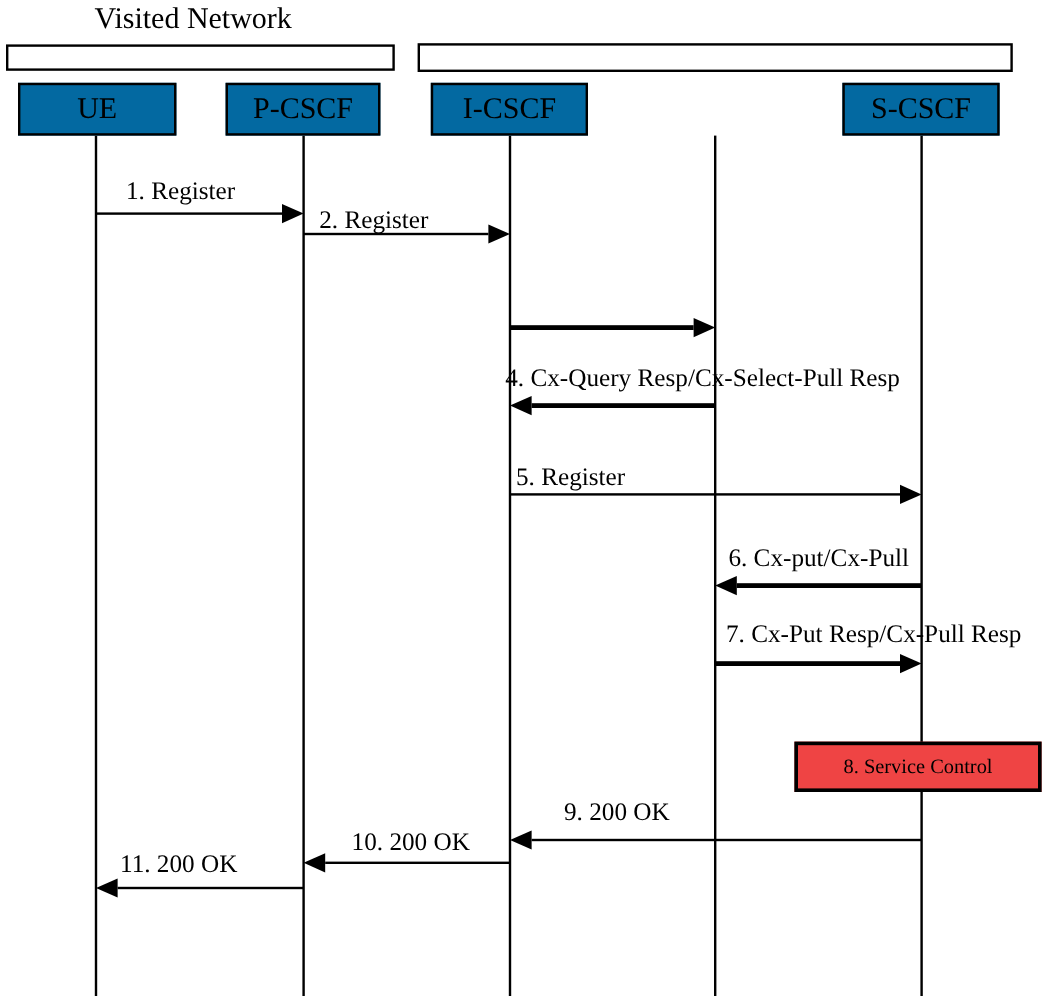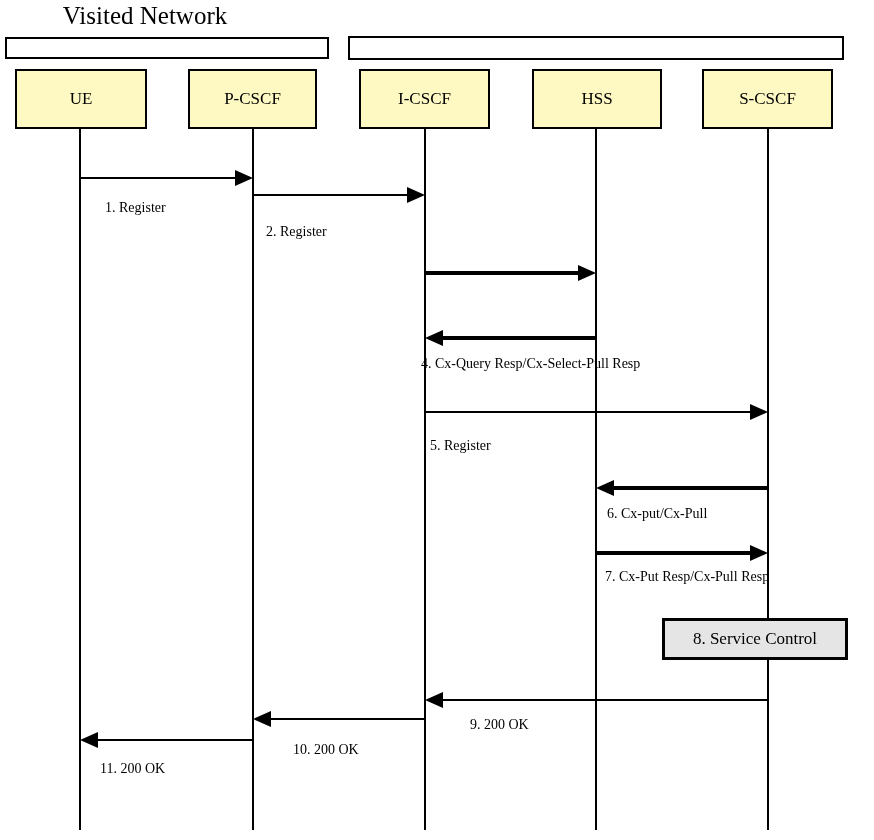--- a/index.html
+++ b/index.html
@@ -7,64 +7,61 @@
     position:relative;width:874px;height:840px;background:#fff;overflow:hidden;
     font-family:"Liberation Serif","DejaVu Serif",serif;color:#000;
   }
   .title{
     position:absolute;top:2px;font-size:25px;text-align:center;white-space:nowrap;
   }
   .bracket{
     position:absolute;border:2px solid #000;background:#fff;box-sizing:border-box;
   }
   .ent{
-    position:absolute;top:69px;height:60px;border:2px solid #000;background:#fef9c3;
+    position:absolute;top:69px;height:44px;border:2px solid #000;background:#0369a1;
     box-sizing:border-box;display:flex;align-items:center;justify-content:center;
-    font-size:17px;
+    font-size:25px;
   }
   .ll{position:absolute;top:113px;height:717px;width:2px;background:#000;}
   .ln{position:absolute;height:2px;background:#000;}
   .ln.tk{height:4px;}
   .ah{position:absolute;width:0;height:0;border-top:8px solid transparent;border-bottom:8px solid transparent;}
   .ah.r{border-left:18px solid #000;}
   .ah.l{border-right:18px solid #000;}
-  .ml{position:absolute;font-size:14px;line-height:19px;white-space:nowrap;margin-top:48px;}
+  .ml{position:absolute;font-size:21px;line-height:19px;white-space:nowrap;}
   .action{
-    position:absolute;left:662px;top:618px;width:186px;height:42px;
-    border:3px solid #000;background:#e5e5e5;box-sizing:border-box;
+    position:absolute;left:662px;top:618px;width:206px;height:42px;
+    border:3px solid #000;background:#ef4444;box-sizing:border-box;
     display:flex;align-items:center;justify-content:center;font-size:17px;
   }
 </style>
 </head>
 <body>
 
 <div class="stage">
 
-  <div class="title" style="left:20px;width:250px">Visited Network</div>
+  <div class="title" style="left:36px;width:250px">Visited Network</div>
 
   <div class="bracket" style="left:5px;top:37px;width:324px;height:22px"></div>
   <div class="bracket" style="left:348px;top:36px;width:496px;height:24px"></div>
 
   <div class="ll" style="left:79px"></div>
   <div class="ll" style="left:252px"></div>
   <div class="ll" style="left:424px"></div>
   <div class="ll" style="left:595px"></div>
   <div class="ll" style="left:767px"></div>
 
   <div class="ent" style="left:15px;width:132px">
     <span>UE</span>
   </div>
   <div class="ent" style="left:188px;width:129px">
     <span>P-CSCF</span>
   </div>
   <div class="ent" style="left:359px;width:131px">
     <span>I-CSCF</span>
-  </div>
-  <div class="ent" style="left:532px;width:130px">
-    <span>HSS</span>
   </div>
   <div class="ent" style="left:702px;width:131px">
     <span>S-CSCF</span>
   </div>
 
   <div class="ml" style="left:105px;top:150px">1. Register</div>
   <div class="ln" style="left:80px;top:177px;width:155px"></div>
   <div class="ah r" style="left:235px;top:170px"></div>
 
   <div class="ml" style="left:266px;top:174px">2. Register</div>

